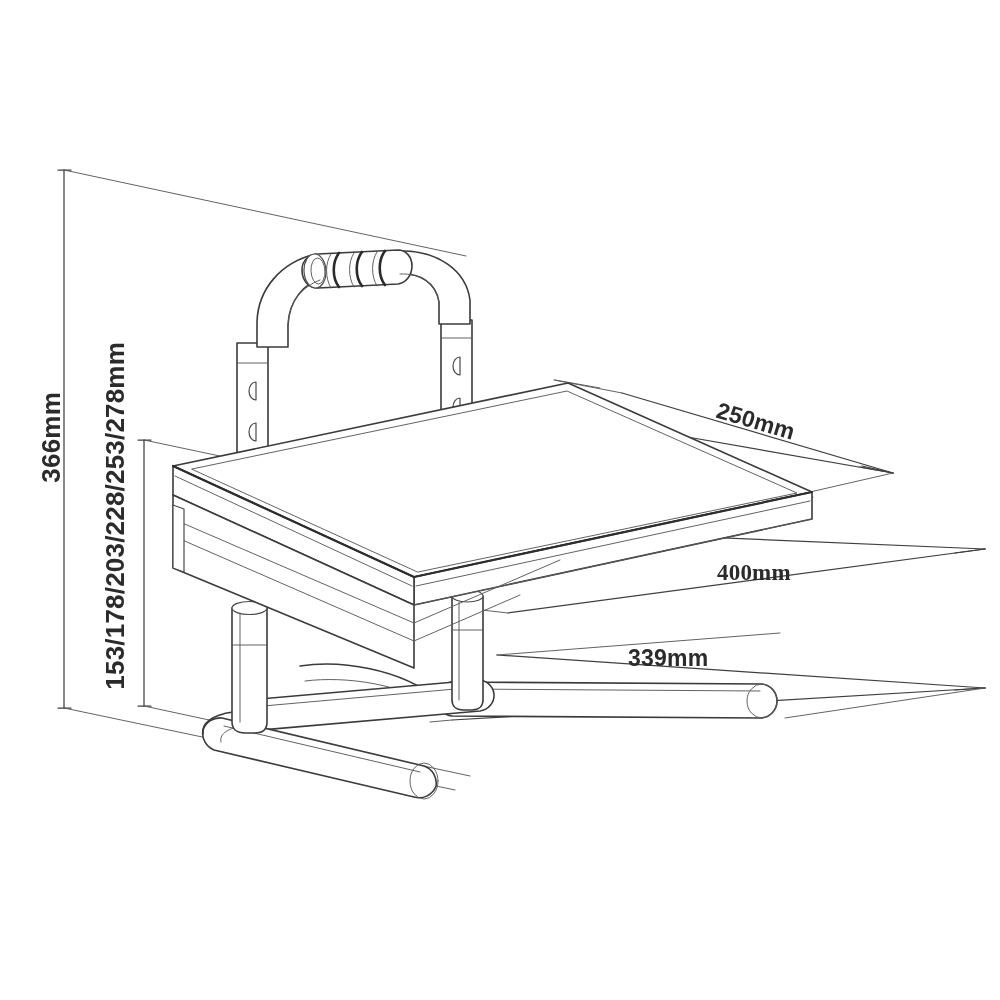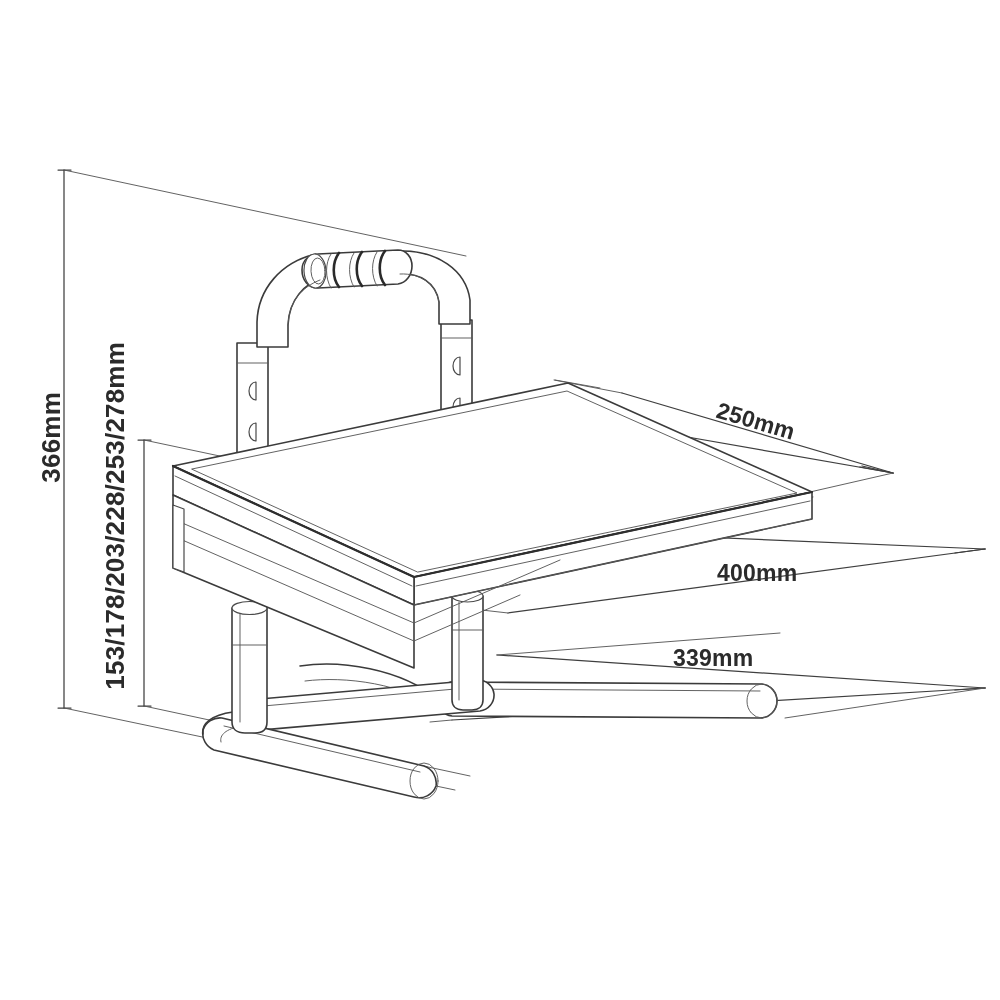--- a/index.html
+++ b/index.html
@@ -103,23 +103,24 @@
     left: 721px;
     top: 397px;
     font-size: 23px;
     transform-origin: left top;
     transform: rotate(16.5deg);
   }
   #label-400 {
     left: 717px;
     top: 560px;
     font-size: 23px;
+    font-family: Liberation Serif, serif;
   }
   #label-339 {
-    left: 673px;
+    left: 628px;
     top: 645px;
     font-size: 23px;
   }
 </style>
 </head>
 <body>
 
 <div id="stage">
 
   <svg id="drawing" viewBox="0 0 1000 1000">

